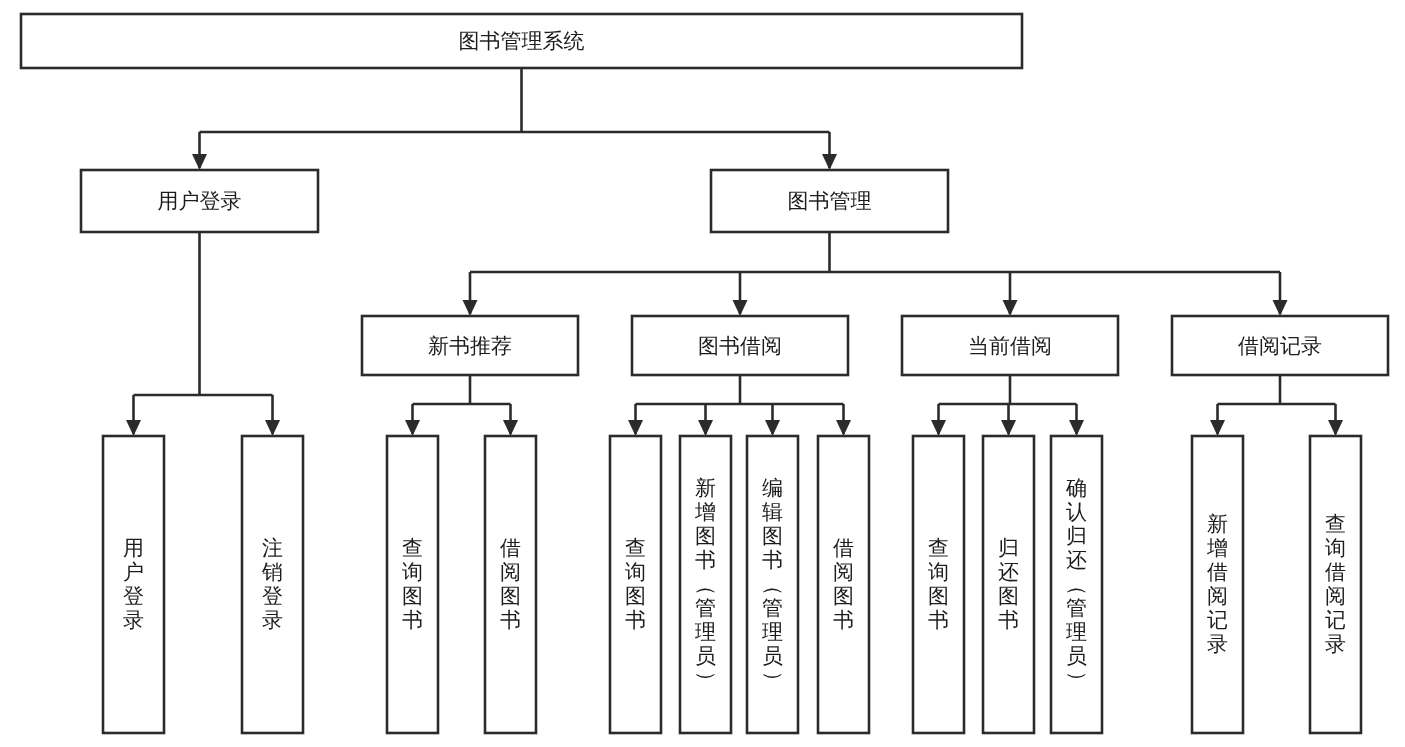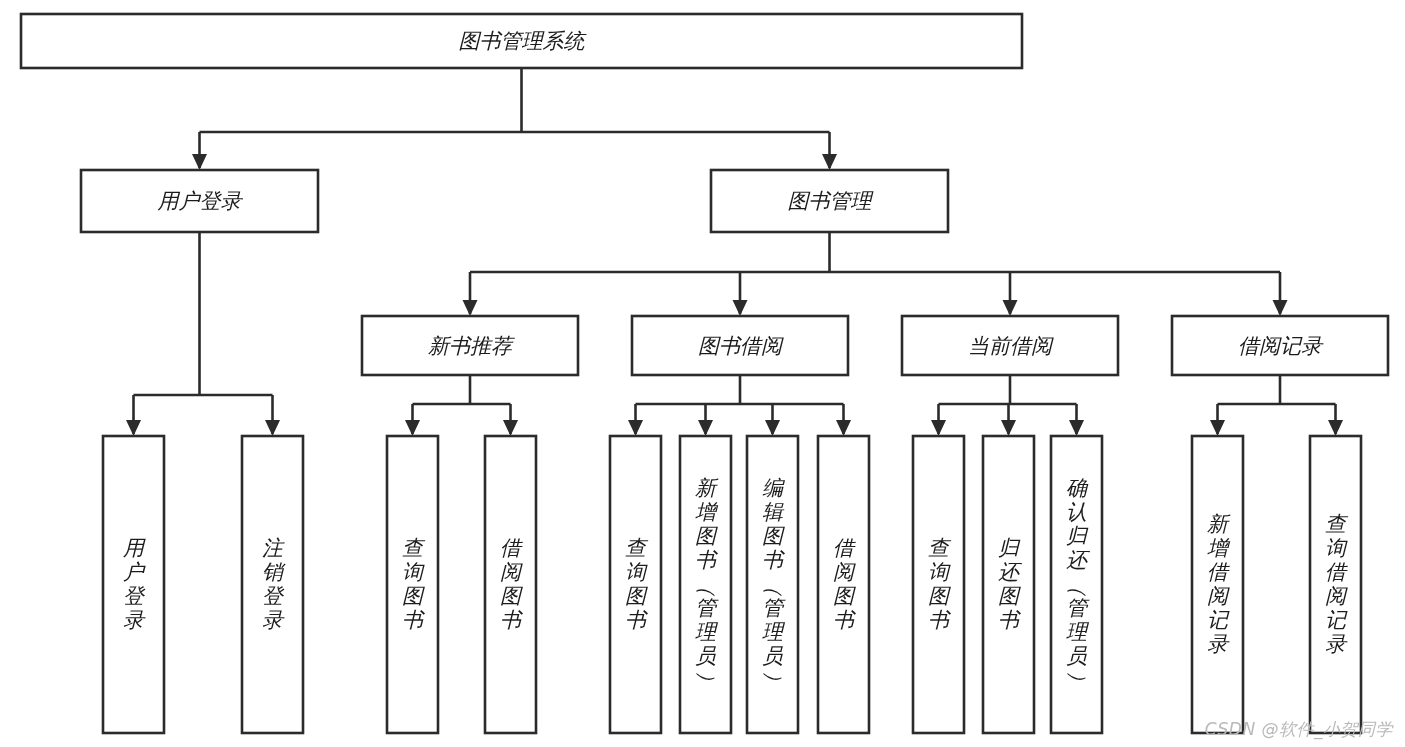--- a/index.html
+++ b/index.html
@@ -10,21 +10,20 @@
   body {
     width: 1405px;
     height: 747px;
     font-family: "DejaVu Sans", "Liberation Sans", sans-serif;
     overflow: hidden;
   }
   #diagram-root {
     position: relative;
     width: 1405px;
     height: 747px;
-    font-style: italic;
   }
   svg#tree-svg {
     position: absolute;
     left: 0;
     top: 0;
     width: 1405px;
     height: 747px;
     display: block;
   }
   .node-box {
@@ -261,15 +260,14 @@
           <text x="1335.5" y="531.22" class="node-label-v">查</text>
           <text x="1335.5" y="555.22" class="node-label-v">询</text>
           <text x="1335.5" y="579.22" class="node-label-v">借</text>
           <text x="1335.5" y="603.22" class="node-label-v">阅</text>
           <text x="1335.5" y="627.22" class="node-label-v">记</text>
           <text x="1335.5" y="651.22" class="node-label-v">录</text>
         </g>
       </g>
   </svg>
 
-  <div class="watermark">CSDN @软件_小贺同学</div>
 
 </div>
 
 </body></html>

